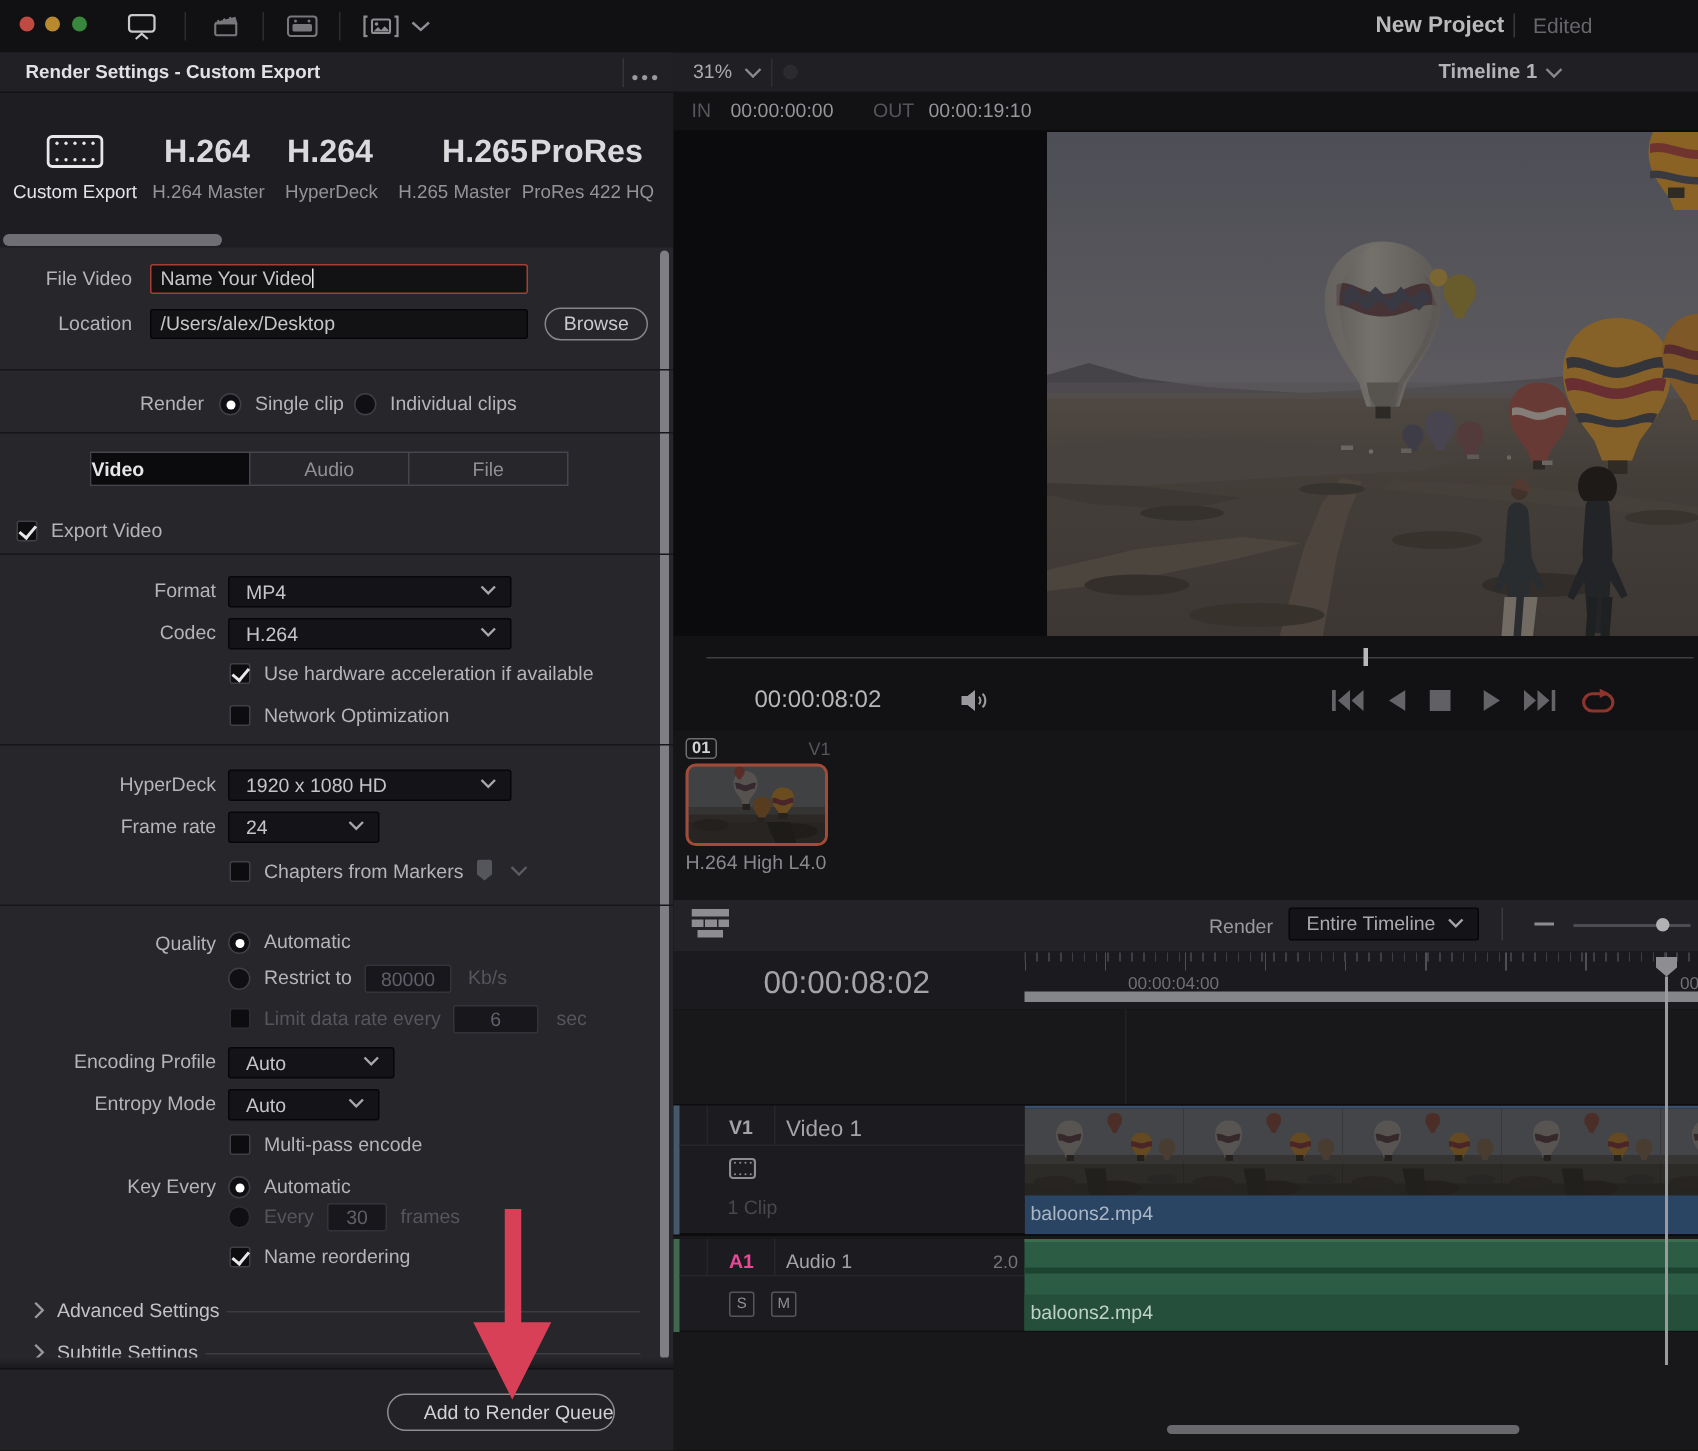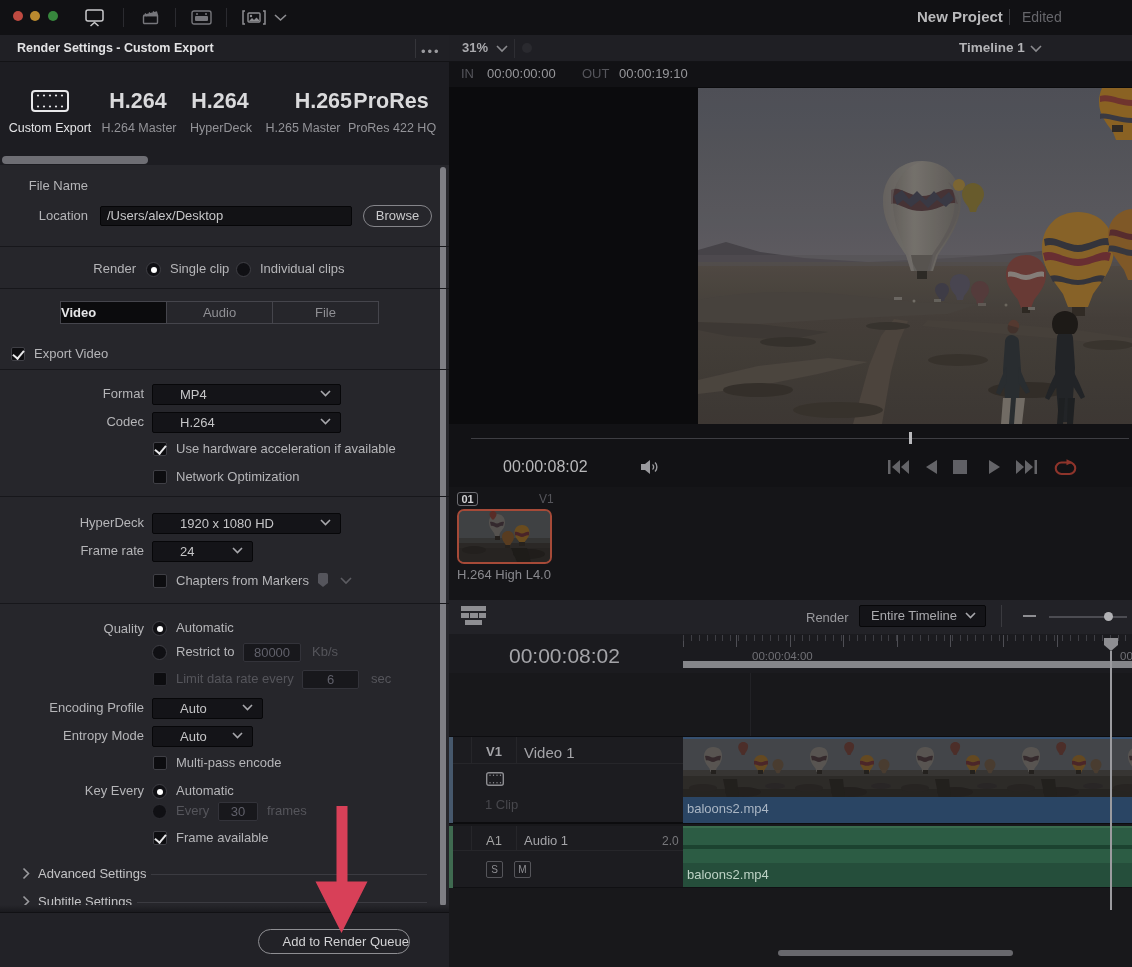--- a/index.html
+++ b/index.html
@@ -2,21 +2,21 @@
 <html><head><meta charset="utf-8">
 <style>
 *{margin:0;padding:0;box-sizing:border-box}
 html,body{width:1132px;height:967px;background:#101013;overflow:hidden}
 body{font-family:"Liberation Sans",sans-serif;color:#bfbfc1;font-size:13px}
 .abs{position:absolute}
 #stage{position:relative;width:1132px;height:967px;background:#101013}
 .lbl{position:absolute;color:#b5b5b8;font-size:13px;line-height:20px;white-space:nowrap}
 .dim{color:#55555b}
 .sep{position:absolute;left:0;width:449px;height:1px;background:#17171b}
-.dd{position:absolute;height:21px;background:#141418;border:1px solid #070709;border-radius:2px;color:#c5c5c7;font-size:13px;line-height:19px;padding-left:27px}
+.dd{position:absolute;height:21px;background:#141418;border:1px solid #070709;border-radius:2px;color:#c5c5c7;font-size:13px;line-height:19px;padding-left:11px}
 .dd .car{position:absolute;right:9px;top:5px}
 .cb{position:absolute;width:14px;height:14px;background:#0d0d10;border:1px solid #3f3f45;border-radius:2px}
 .cb.on::after{content:"";position:absolute;left:3px;top:0px;width:5px;height:9px;border:solid #e8e8ea;border-width:0 2px 2px 0;transform:rotate(40deg)}
 .rad{position:absolute;width:15px;height:15px;background:#101014;border:1px solid #3f3f45;border-radius:50%}
 .rad.on::after{content:"";position:absolute;left:3.5px;top:3.5px;width:6px;height:6px;border-radius:50%;background:#fff}
 .nbox{position:absolute;height:19px;background:#18181c;border:1px solid #33333a;border-radius:2px;color:#60606a;font-size:13px;line-height:17px;text-align:center}
 svg{display:block}
 </style></head>
 <body>
 <div id="stage">
@@ -100,21 +100,22 @@
 <div class="abs" style="left:171px;top:121px;width:100px;text-align:center;font-size:12.5px;color:#939398;white-space:nowrap">HyperDeck</div>
 <div class="abs" style="left:252px;top:89px;width:100px;text-align:right;font-size:21.5px;font-weight:600;color:#dadadc">H.265</div>
 <div class="abs" style="left:253px;top:121px;width:100px;text-align:center;font-size:12.5px;color:#939398;white-space:nowrap">H.265 Master</div>
 <div class="abs" style="left:341px;top:89px;width:100px;text-align:center;font-size:21.5px;font-weight:600;color:#dadadc">ProRes</div>
 <div class="abs" style="left:342px;top:121px;width:100px;text-align:center;font-size:12.5px;color:#939398;white-space:nowrap">ProRes 422 HQ</div>
 
 <div class="abs" style="left:2px;top:156px;width:146px;height:8px;border-radius:4px;background:#6e6e74"></div>
 
 <div class="abs" style="left:440px;top:167px;width:6px;height:739px;border-radius:3px;background:#7e7e84"></div>
 
-<div class="lbl" style="left:0;top:176px;width:88px;text-align:right">File Name</div>
+<div class="lbl" style="left:0;top:176px;width:88px;text-align:right">File Video</div>
+<div class="abs" style="left:100px;top:176px;width:252px;height:20px;background:#121215;border:1px solid #a43f35;border-radius:2px;color:#c6c6c8;font-size:13px;line-height:18px;padding-left:6px">Name Your Video<span style="display:inline-block;width:1.5px;height:13px;background:#e8e8ea;vertical-align:-2px"></span></div>
 <div class="lbl" style="left:0;top:206px;width:88px;text-align:right">Location</div>
 <div class="abs" style="left:100px;top:206px;width:252px;height:20px;background:#121215;border:1px solid #060608;border-radius:2px;color:#c6c6c8;font-size:13px;line-height:18px;padding-left:6px">/Users/alex/Desktop</div>
 <div class="abs" style="left:363px;top:205px;width:69px;height:22px;border:1px solid #85858a;border-radius:11px;color:#cacacc;font-size:13px;line-height:20px;text-align:center">Browse</div>
 
 <div class="sep" style="top:246px"></div>
 
 <div class="lbl" style="left:0;top:259px;width:136px;text-align:right">Render</div>
 <div class="rad on" style="left:146px;top:262px"></div>
 <div class="lbl" style="left:170px;top:259px">Single clip</div>
 <div class="rad" style="left:236px;top:262px"></div>
@@ -206,21 +207,21 @@
 <div class="lbl" style="left:176px;top:753px">Multi-pass encode</div>
 
 <div class="lbl" style="left:0;top:781px;width:144px;text-align:right">Key Every</div>
 <div class="rad on" style="left:152px;top:784px"></div>
 <div class="lbl" style="left:176px;top:781px">Automatic</div>
 <div class="rad" style="left:152px;top:804px;border-color:#2c2c32"></div>
 <div class="lbl dim" style="left:176px;top:801px">Every</div>
 <div class="nbox" style="left:218px;top:802px;width:40px">30</div>
 <div class="lbl dim" style="left:267px;top:801px">frames</div>
 <div class="cb on" style="left:153px;top:831px"></div>
-<div class="lbl" style="left:176px;top:828px">Frame available</div>
+<div class="lbl" style="left:176px;top:828px">Name reordering</div>
 
 <div class="abs" style="left:22px;top:867px">
       <svg width="8" height="13">
         <path d="M1.5 1.5l5 5-5 5" stroke="#9a9a9e" stroke-width="1.6" fill="none"></path>
       </svg>
     </div>
 <div class="lbl" style="left:38px;top:864px;color:#c3c3c5">Advanced Settings</div>
 <div class="abs" style="left:151px;top:874px;width:276px;height:1px;background:#3b3b41"></div>
 <div class="abs" style="left:22px;top:895px">
       <svg width="8" height="13">
@@ -234,21 +235,21 @@
 <div class="abs" style="left:0;top:912px;width:449px;height:55px;background:#222227;border-top:1px solid #111114"></div>
 <div class="abs" style="left:258px;top:929px;width:152px;height:25px;border:1px solid #8e8e92;border-radius:13px;color:#d2d2d4;font-size:13px;line-height:23px;text-align:right">Add to Render Queue</div>
 
 <div class="abs" style="left:310px;top:806px">
       <svg width="64" height="128" viewBox="0 0 64 128">
         <path d="M26.5 0h11v75.5H57.5L31.5 127 5.5 75.5H26.5Z" fill="#d84058"></path>
       </svg>
     </div>
 
 <div class="abs" style="left:449px;top:35px;width:683px;height:27px;background:#1f1f24;border-bottom:1px solid #131316"></div>
-<div class="abs" style="left:462px;top:40px;font-size:13px;font-weight:bold;color:#aaaaae">31%</div>
+<div class="abs" style="left:462px;top:40px;font-size:13px;font-weight:normal;color:#aaaaae">31%</div>
 <div class="abs" style="left:496px;top:45px">
       <svg width="12" height="8">
         <path d="M1 1l5 5L11 1" stroke="#8a8a8e" stroke-width="1.6" fill="none"></path>
       </svg>
     </div>
 <div class="abs" style="left:514px;top:39px;width:1px;height:19px;background:#2e2e33"></div>
 <div class="abs" style="left:522px;top:43px;width:10px;height:10px;border-radius:50%;background:#2a2a2f"></div>
 <div class="abs" style="left:959px;top:40px;font-size:13.5px;font-weight:bold;color:#b3b3b6">Timeline 1</div>
 <div class="abs" style="left:1030px;top:45px">
       <svg width="12" height="8">
@@ -528,21 +529,21 @@
           <use href="#thf" x="424"></use>
 </g>
 <rect y="0" width="449" height="60" fill="#000" opacity="0.2"></rect>
 <rect y="60" width="449" height="26" fill="#2a4564"></rect>
 <text x="4" y="76" font-family="Liberation Sans, sans-serif" font-size="13" fill="#aab6c4">baloons2.mp4</text>
 </svg>
     </div>
 
 <div class="abs" style="left:449px;top:826px;width:683px;height:62px;background:#1c1c20;border-bottom:1px solid #101013"></div>
 <div class="abs" style="left:449px;top:826px;width:4px;height:62px;background:#3f6a50"></div>
-<div class="abs" style="left:486px;top:833px;font-size:13px;font-weight:normal;color:#a3a3a3">A1</div>
+<div class="abs" style="left:486px;top:833px;font-size:13px;font-weight:bold;color:#ec4899">A1</div>
 <div class="abs" style="left:524px;top:833px;font-size:13px;color:#a4a4a8">Audio 1</div>
 <div class="abs" style="left:662px;top:834px;font-size:12px;color:#77777b">2.0</div>
 <div class="abs" style="left:453px;top:850px;width:230px;height:1px;background:#26262a"></div>
 <div class="abs" style="left:486px;top:861px;width:17px;height:17px;border:1px solid #55555a;border-radius:2px;color:#8e8e92;font-size:10px;text-align:center;line-height:15px">S</div>
 <div class="abs" style="left:514px;top:861px;width:17px;height:17px;border:1px solid #55555a;border-radius:2px;color:#8e8e92;font-size:10px;text-align:center;line-height:15px">M</div>
 <div class="abs" style="left:683px;top:826px;width:449px;height:61px;background:#2c5c44"></div>
 <div class="abs" style="left:683px;top:826px;width:449px;height:2px;background:#3a6c4e"></div>
 <div class="abs" style="left:683px;top:845px;width:449px;height:4px;background:#1c4330"></div>
 <div class="abs" style="left:683px;top:863px;width:449px;height:24px;background:#254e3b;color:#bdd2c5;font-size:13px;line-height:23px;padding-left:4px">baloons2.mp4</div>
 

